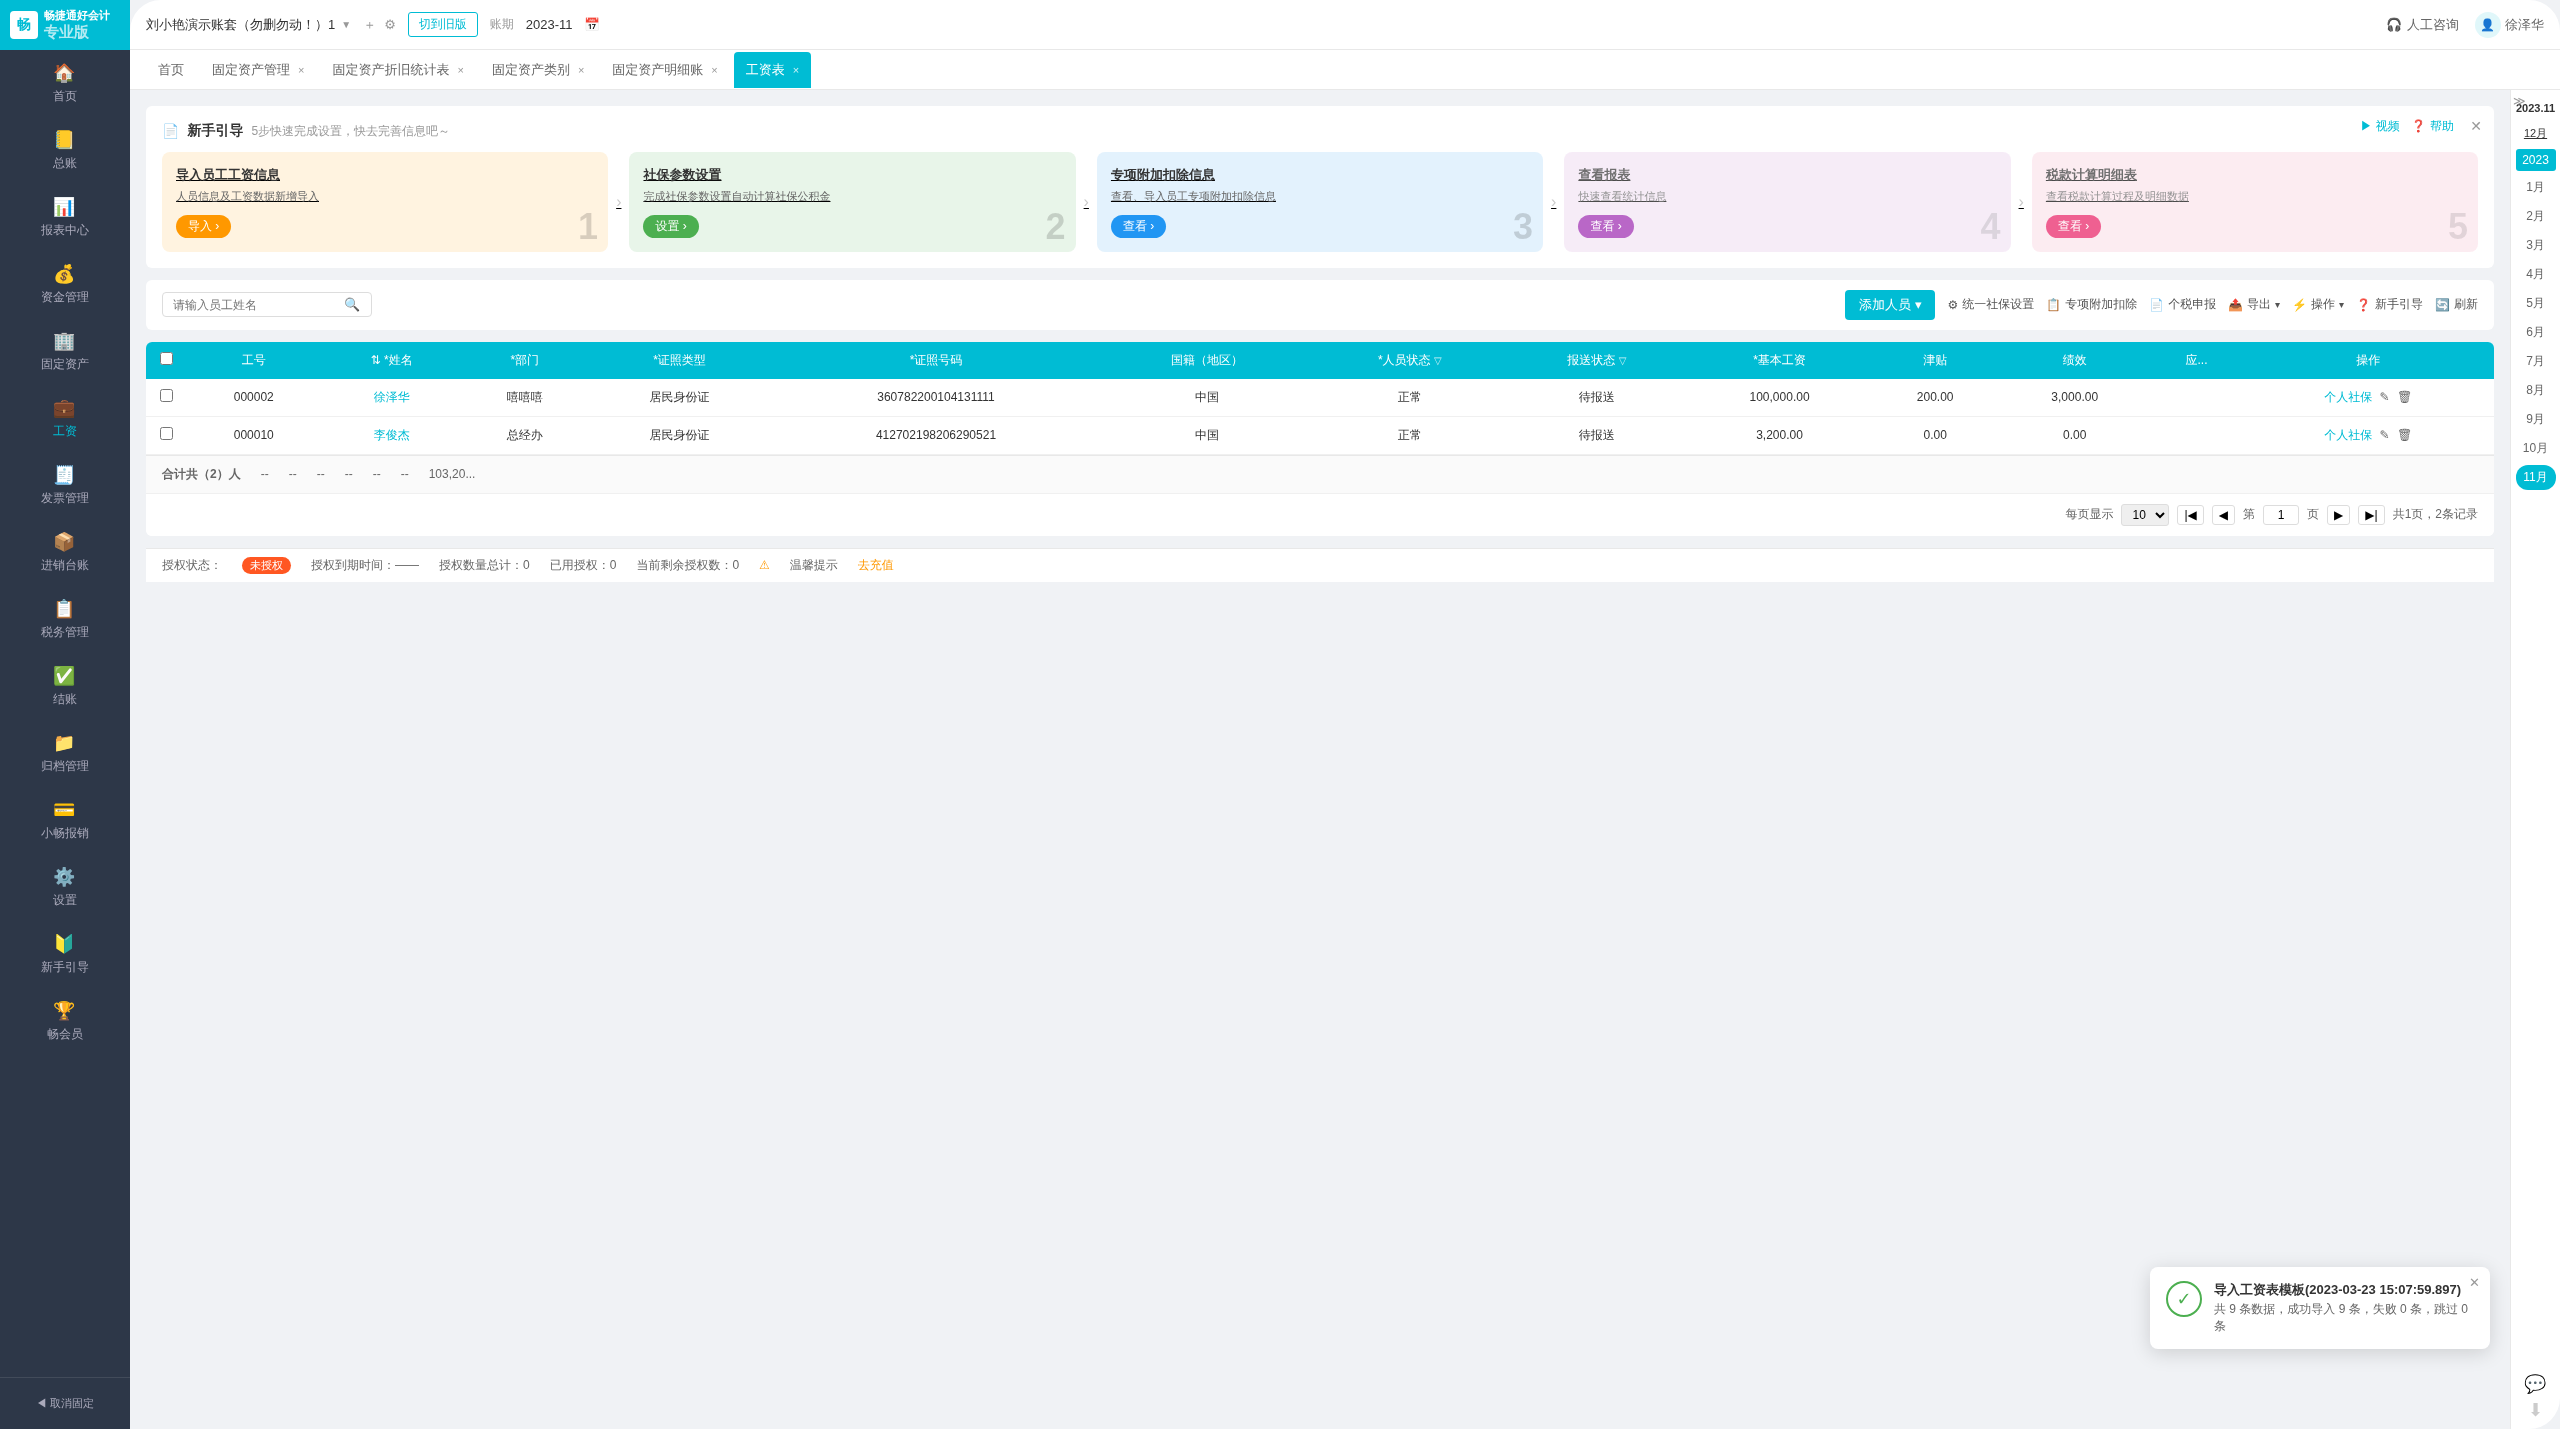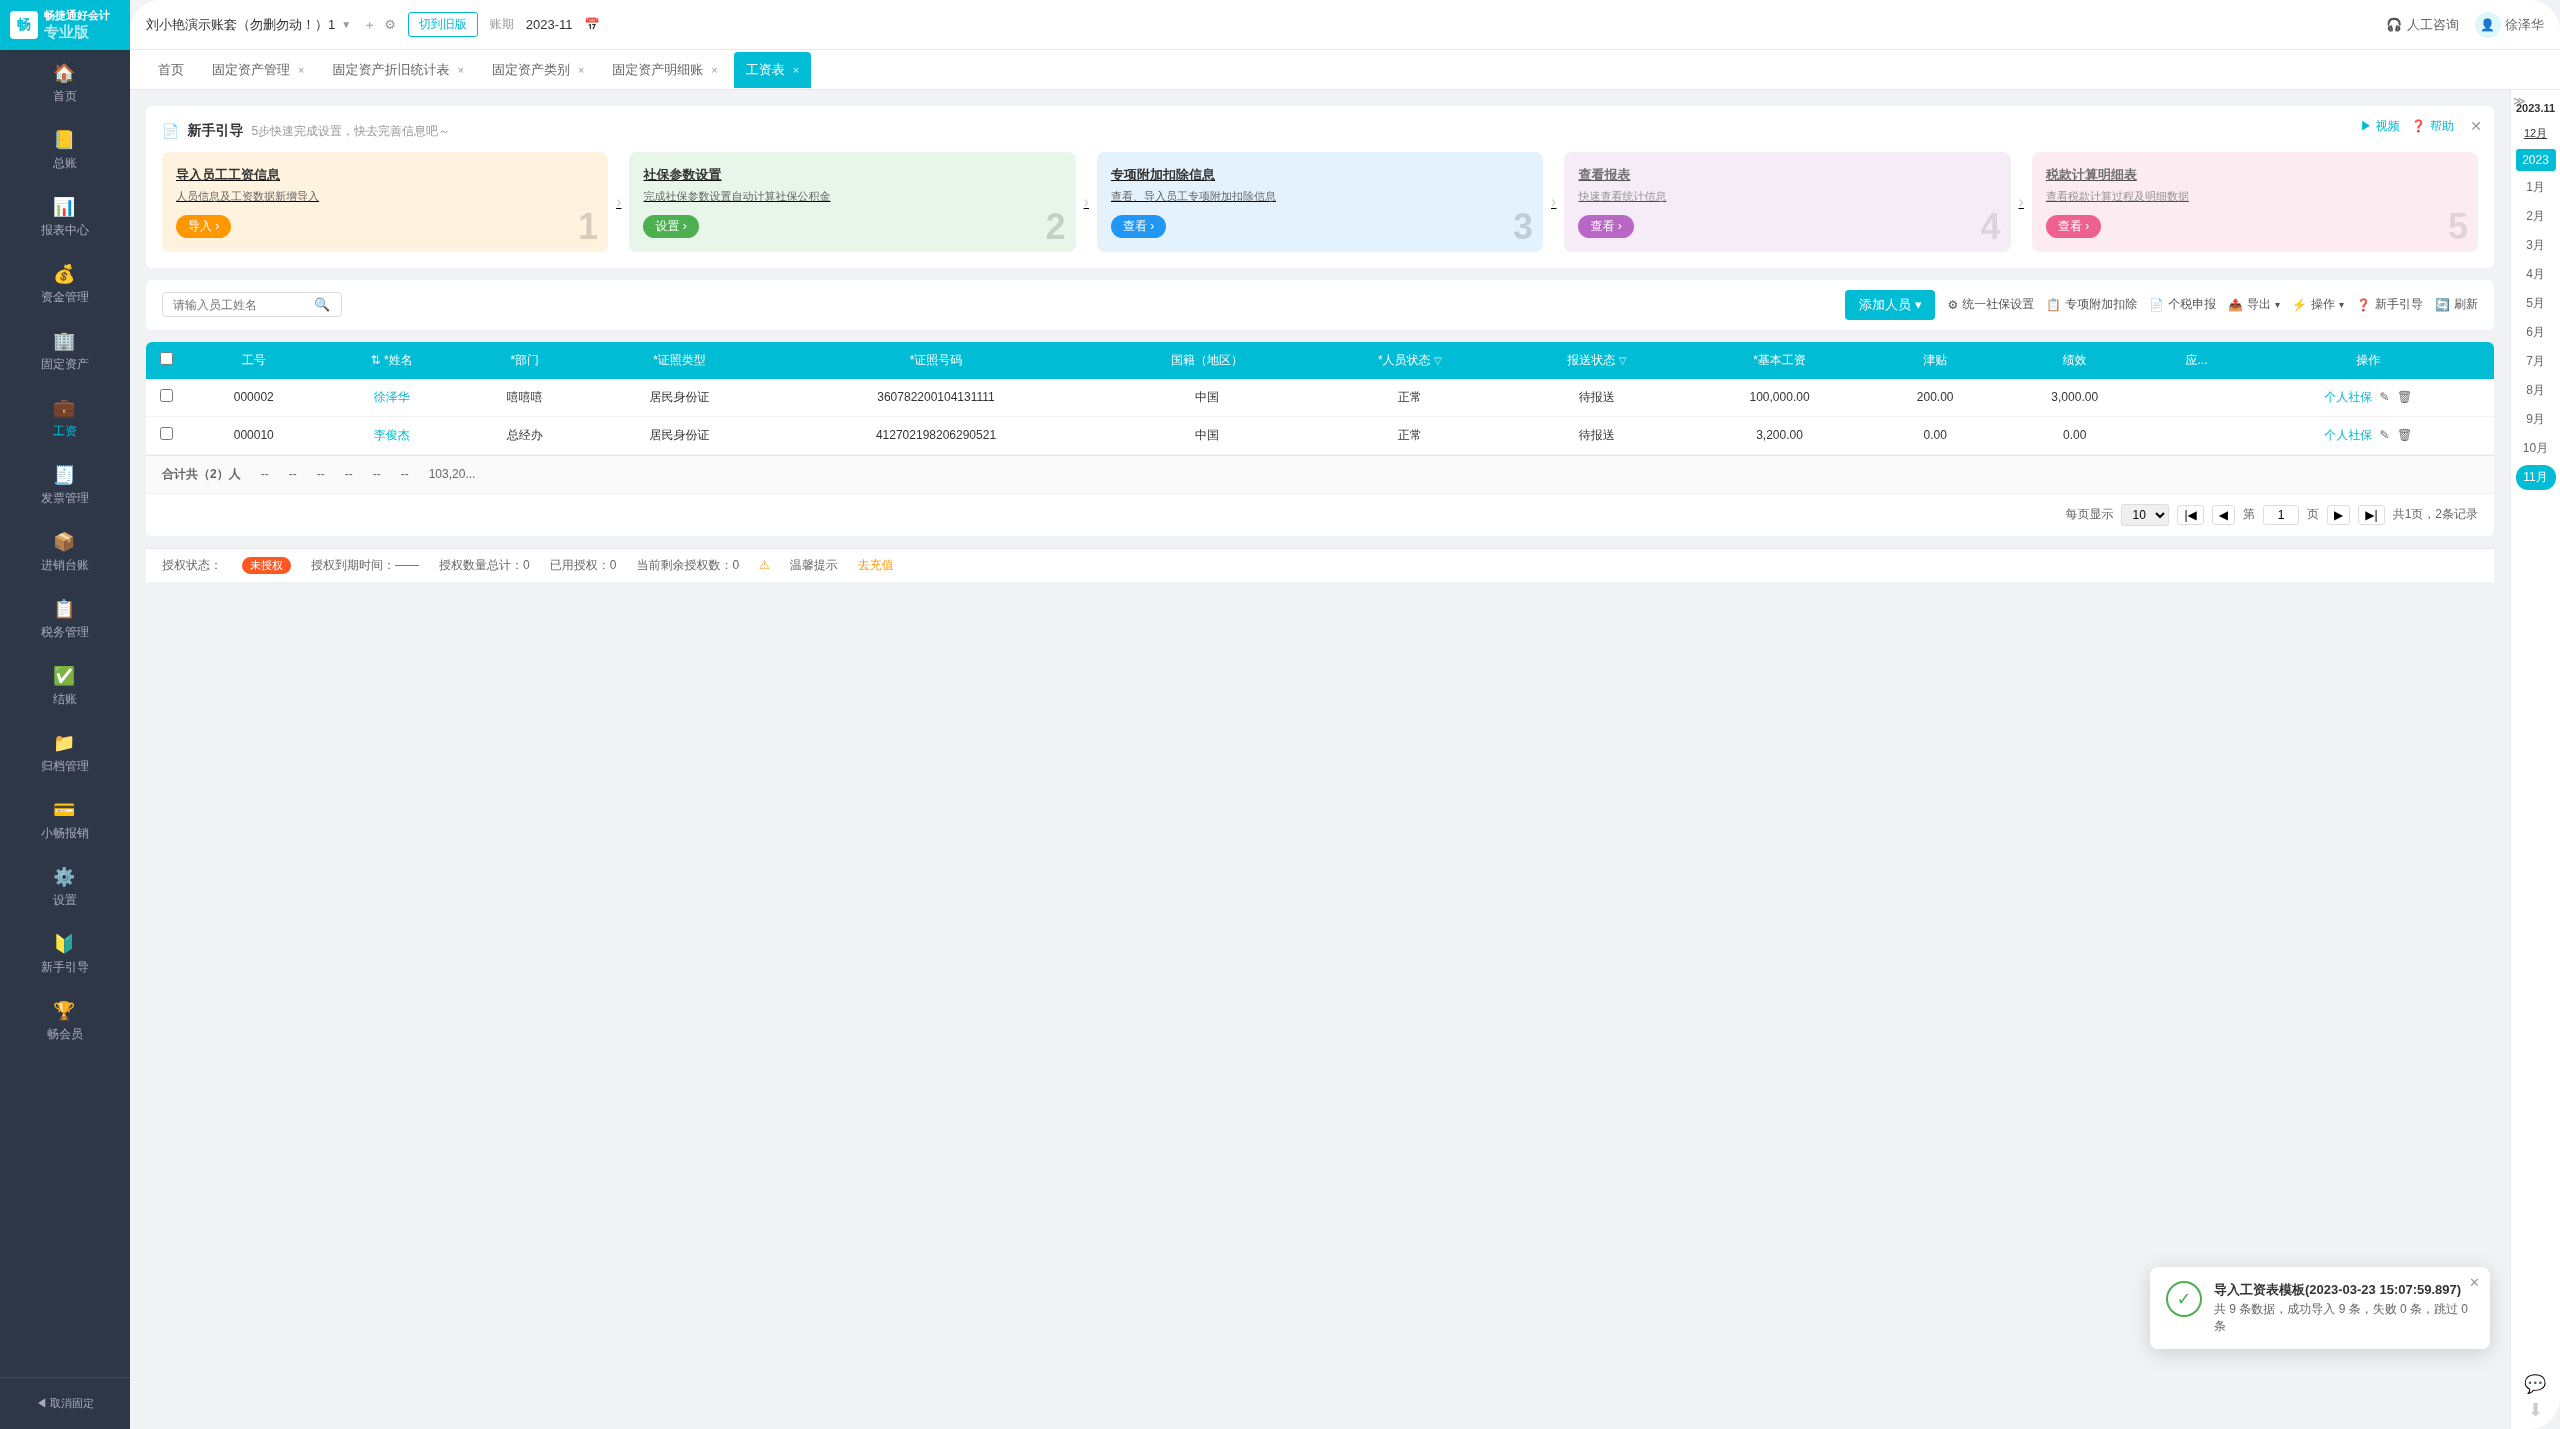--- a/index.html
+++ b/index.html
@@ -272,21 +272,21 @@
       align-items: center;
       gap: 12px;
     }
     .search-input-wrap {
       display: flex;
       align-items: center;
       border: 1px solid #ddd;
       border-radius: 4px;
       padding: 4px 10px;
       gap: 6px;
-      width: 180px;
+      width: 210px;
     }
     .search-input-wrap input {
       border: none;
       outline: none;
       font-size: 12px;
       color: #333;
       width: 100%;
       background: transparent;
     }
     .add-person-btn {

